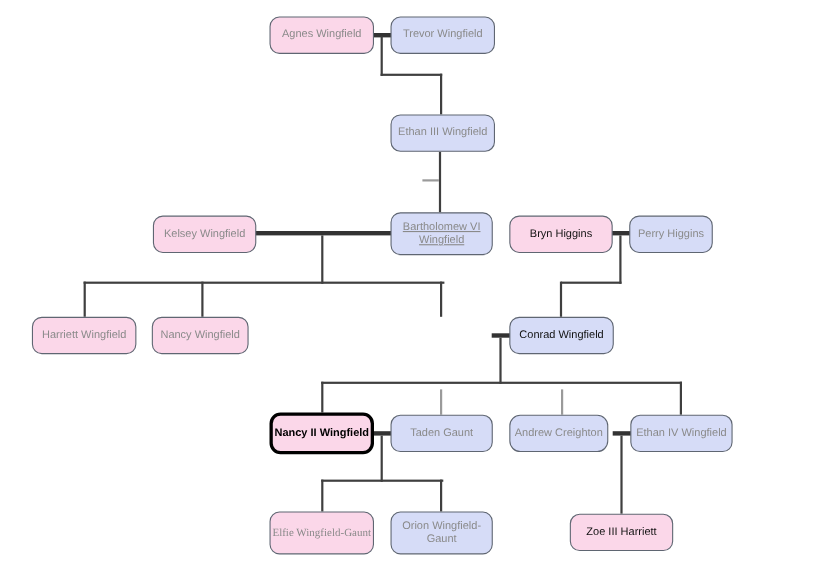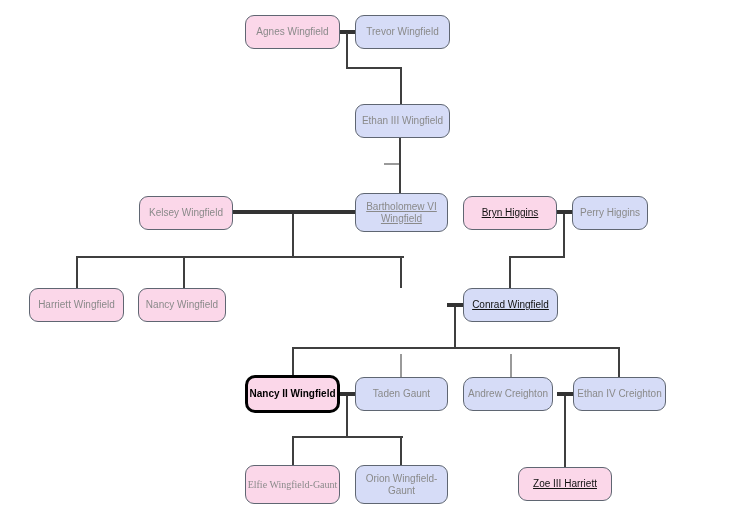--- a/index.html
+++ b/index.html
@@ -25,21 +25,21 @@
     justify-content: center;
     text-align: center;
     font-size: 10px;
     line-height: 12px;
     padding: 2px 0;
     cursor: pointer;
   }
   .node.pink { background: #fbd7e9; }
   .node.blue { background: #d6dcf7; }
   .node.muted { color: #8a8a8a; }
-  .node.dark  { color: #111111; text-decoration: underline; }
+  .node.dark  { color: #111111; }
   .node.selected {
     border: 3px solid #000000;
     border-radius: 10px;
     font-weight: bold;
     color: #000000;
   }
   .line {
     position: absolute;
     background: #3f3f3f;
   }
@@ -98,19 +98,19 @@
   <div class="node pink dark" style="left:463px;top:196px;width:94px;height:34px;">Bryn Higgins</div>
   <div class="node blue muted" style="left:572px;top:196px;width:76px;height:34px;">Perry Higgins</div>
 
   <div class="node pink muted" style="left:29px;top:288px;width:95px;height:34px;">Harriett Wingfield</div>
   <div class="node pink muted" style="left:138px;top:288px;width:88px;height:34px;">Nancy Wingfield</div>
   <div class="node blue dark" style="left:463px;top:288px;width:95px;height:34px;">Conrad Wingfield</div>
 
   <div class="node pink selected" style="left:245px;top:375px;width:95px;height:38px;">Nancy II Wingfield</div>
   <div class="node blue muted" style="left:355px;top:377px;width:93px;height:34px;">Taden Gaunt</div>
   <div class="node blue muted" style="left:463px;top:377px;width:90px;height:34px;border-radius:10px;">Andrew Creighton</div>
-  <div class="node blue muted" style="left:573px;top:377px;width:93px;height:34px;">Ethan IV Creighton</div>
+  <div class="node blue muted" style="left:573px;top:377px;width:93px;height:34px;">Ethan IV Wingfield</div>
 
   <div class="node pink muted" style="left:245px;top:465px;width:95px;height:39px;font-family:Liberation Serif, serif;">Elfie Wingfield-Gaunt</div>
   <div class="node blue muted" style="left:355px;top:465px;width:93px;height:39px;">Orion Wingfield-Gaunt</div>
   <div class="node pink dark" style="left:518px;top:467px;width:94px;height:34px;">Zoe III Harriett</div>
 
 </div>
 
 </body></html>

